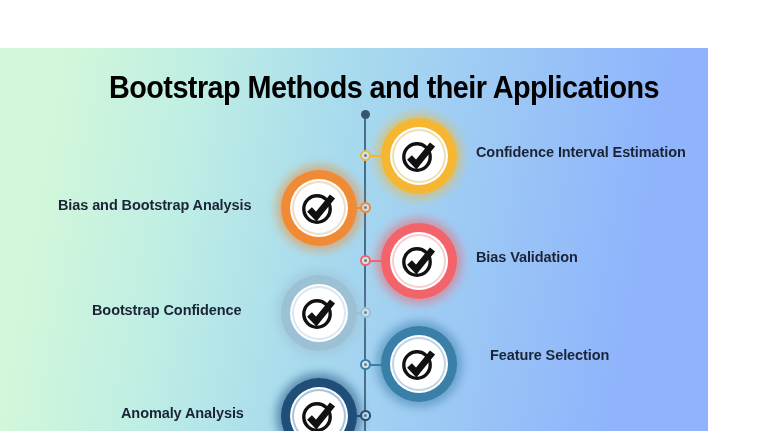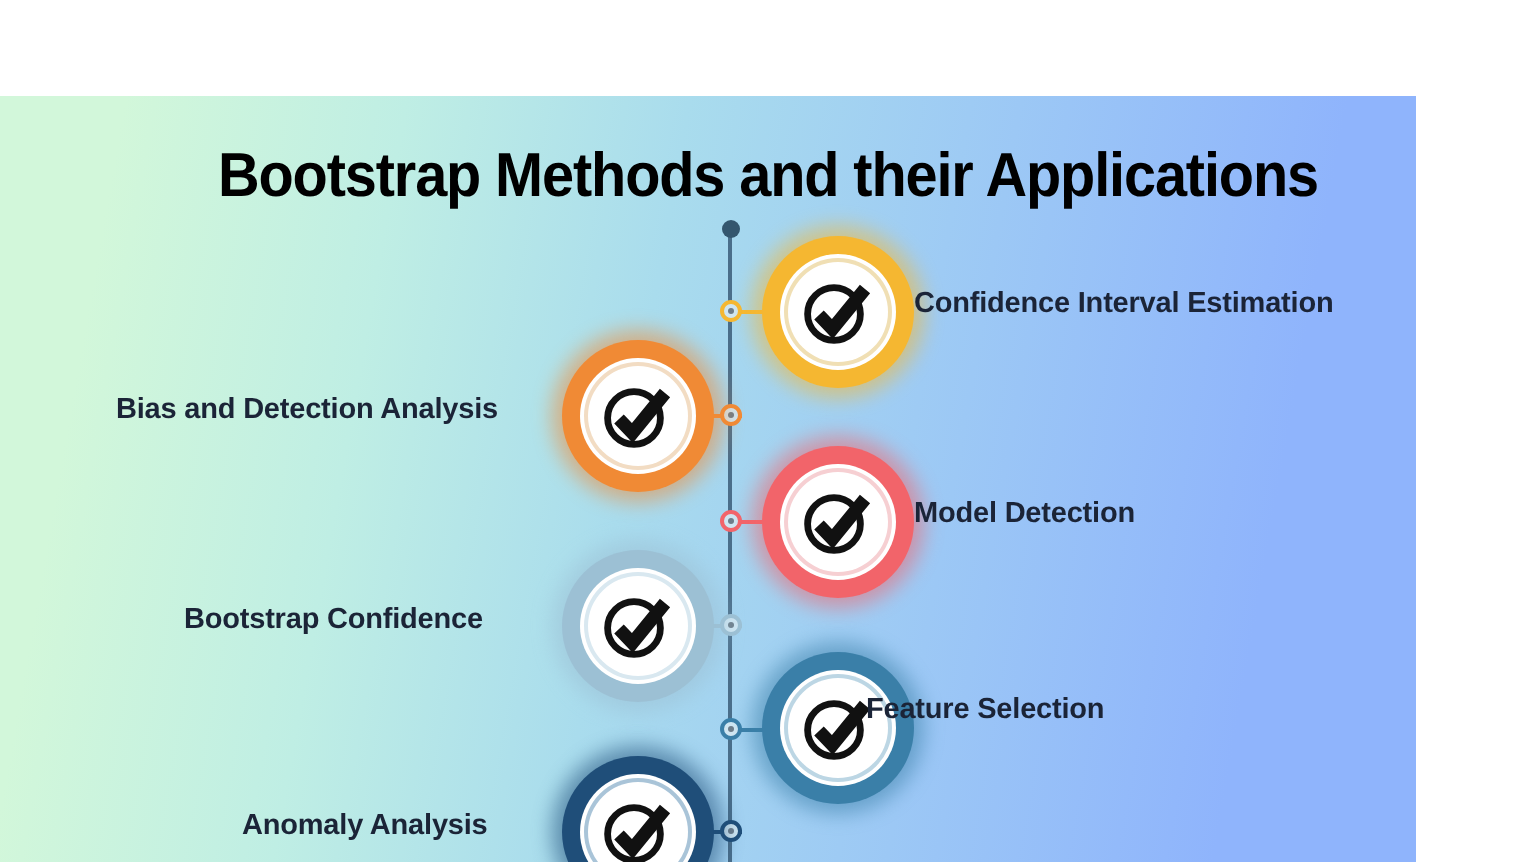--- a/index.html
+++ b/index.html
@@ -121,21 +121,21 @@
   
   .label {
     position:absolute;
     font-size:14.5px;
     font-weight:bold;
     color:#1b2437;
     letter-spacing:-0.1px;
     white-space:nowrap;
     line-height:1;
   }
-  .label.right { text-align:left; }
+  .label.right { text-align:left;padding-left:19px; }
   .label.left  { text-align:right; }
 </style>
 </head>
 <body>
 
 <div id="canvas" style="background: linear-gradient(100deg, rgb(210, 247, 218) 0%, rgb(210, 247, 218) 8%, rgb(191, 238, 228) 26%, rgb(169, 220, 237) 44%, rgb(158, 203, 244) 62%, rgb(143, 180, 252) 86%, rgb(143, 180, 252) 100%);">
 
   <div id="title">Bootstrap Methods and their Applications</div>
 
   <div id="spine" style="background: rgb(74, 110, 138);"></div>
@@ -165,36 +165,36 @@
         <div class="ring-outer" style="background:#f08a35"></div>
         <div class="ring-inner"></div>
         <div class="ring-thin" style="box-shadow:0 0 0 2px #f2dcc3"></div>
         <div class="check-wrap">
    <svg width="44" height="44" viewBox="0 0 44 44">
      <circle cx="20" cy="23" r="13.2" fill="none" stroke="#111" stroke-width="3.4"></circle>
      <path d="M12.5 23.5 L19.2 30.5 L35.5 10.5" fill="none" stroke="#111" stroke-width="6.6" stroke-linecap="butt" stroke-linejoin="miter"></path>
    </svg>
         </div>
       </div>
-      <div class="label left" style="top: 150px; left: 58px;">Bias and Detection Analysis</div>
+      <div class="label left" style="top: 150px; left: 58px;">Bias and Bootstrap Analysis</div>
       <div class="connector" style="left: 365px; top: 212px; width: 18px; background: rgb(242, 100, 106);"></div>
       <div class="node-dot" style="top: 207px; border-color: rgb(242, 100, 106);"></div>
       <div class="node" style="left: 381px; top: 175px;">
         <div class="ring-glow" style="background:#f2646a"></div>
         <div class="ring-outer" style="background:#f2646a"></div>
         <div class="ring-inner"></div>
         <div class="ring-thin" style="box-shadow:0 0 0 2px #f6cfd2"></div>
         <div class="check-wrap">
    <svg width="44" height="44" viewBox="0 0 44 44">
      <circle cx="20" cy="23" r="13.2" fill="none" stroke="#111" stroke-width="3.4"></circle>
      <path d="M12.5 23.5 L19.2 30.5 L35.5 10.5" fill="none" stroke="#111" stroke-width="6.6" stroke-linecap="butt" stroke-linejoin="miter"></path>
    </svg>
         </div>
       </div>
-      <div class="label right" style="top: 202px; left: 457px;">Model Detection</div>
+      <div class="label right" style="top: 202px; left: 457px;">Bias Validation</div>
       <div class="connector" style="left: 355px; top: 264px; width: 16px; background: rgb(156, 192, 212);"></div>
       <div class="node-dot" style="top: 259px; border-color: rgb(156, 192, 212);"></div>
       <div class="node" style="left: 281px; top: 227px;">
         <div class="ring-glow" style="background:#9cc0d4"></div>
         <div class="ring-outer" style="background:#9cc0d4"></div>
         <div class="ring-inner"></div>
         <div class="ring-thin" style="box-shadow:0 0 0 2px #d9e8f0"></div>
         <div class="check-wrap">
    <svg width="44" height="44" viewBox="0 0 44 44">
      <circle cx="20" cy="23" r="13.2" fill="none" stroke="#111" stroke-width="3.4"></circle>
@@ -210,21 +210,21 @@
         <div class="ring-outer" style="background:#3a7fa8"></div>
         <div class="ring-inner"></div>
         <div class="ring-thin" style="box-shadow:0 0 0 2px #bcd6e4"></div>
         <div class="check-wrap">
    <svg width="44" height="44" viewBox="0 0 44 44">
      <circle cx="20" cy="23" r="13.2" fill="none" stroke="#111" stroke-width="3.4"></circle>
      <path d="M12.5 23.5 L19.2 30.5 L35.5 10.5" fill="none" stroke="#111" stroke-width="6.6" stroke-linecap="butt" stroke-linejoin="miter"></path>
    </svg>
         </div>
       </div>
-      <div class="label right" style="top: 300px; left: 433px;">Feature Selection</div>
+      <div class="label right" style="top: 300px; left: 471px;">Feature Selection</div>
       <div class="connector" style="left: 355px; top: 367px; width: 16px; background: rgb(31, 78, 121);"></div>
       <div class="node-dot" style="top: 362px; border-color: rgb(31, 78, 121);"></div>
       <div class="node" style="left: 281px; top: 330px;">
         <div class="ring-glow" style="background:#1f4e79"></div>
         <div class="ring-outer" style="background:#1f4e79"></div>
         <div class="ring-inner"></div>
         <div class="ring-thin" style="box-shadow:0 0 0 2px #a9c4d8"></div>
         <div class="check-wrap">
    <svg width="44" height="44" viewBox="0 0 44 44">
      <circle cx="20" cy="23" r="13.2" fill="none" stroke="#111" stroke-width="3.4"></circle>

